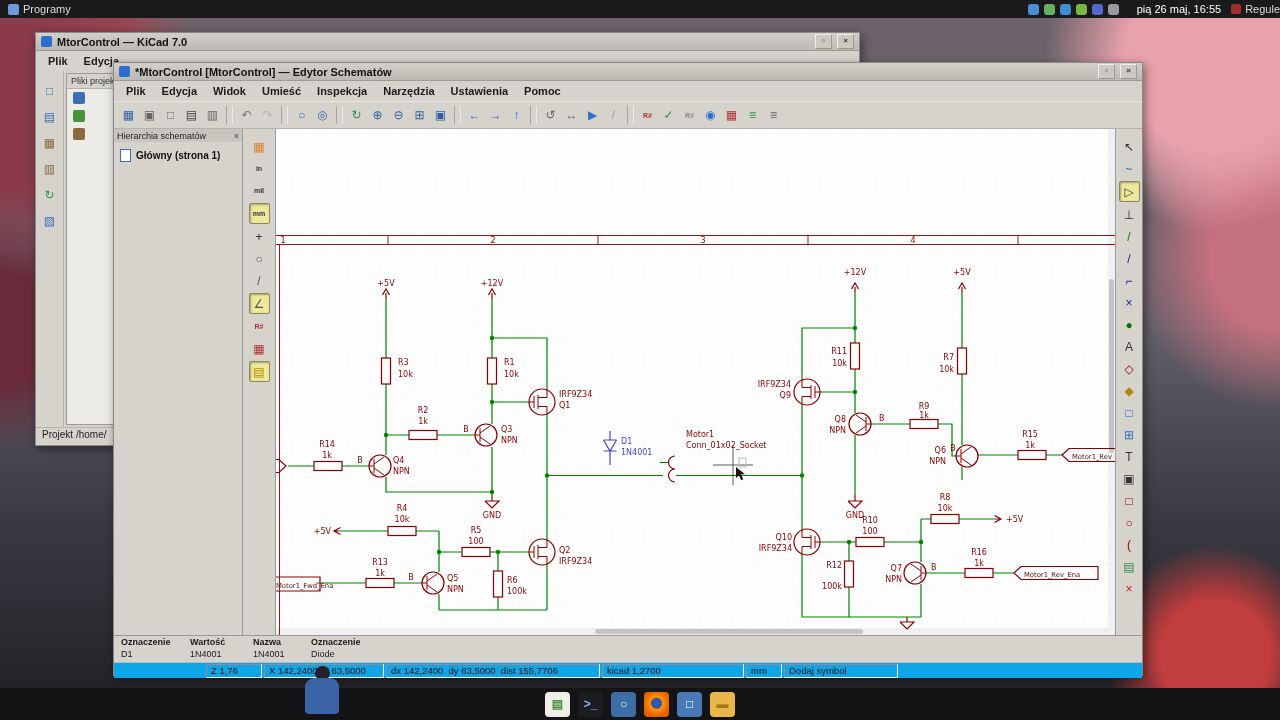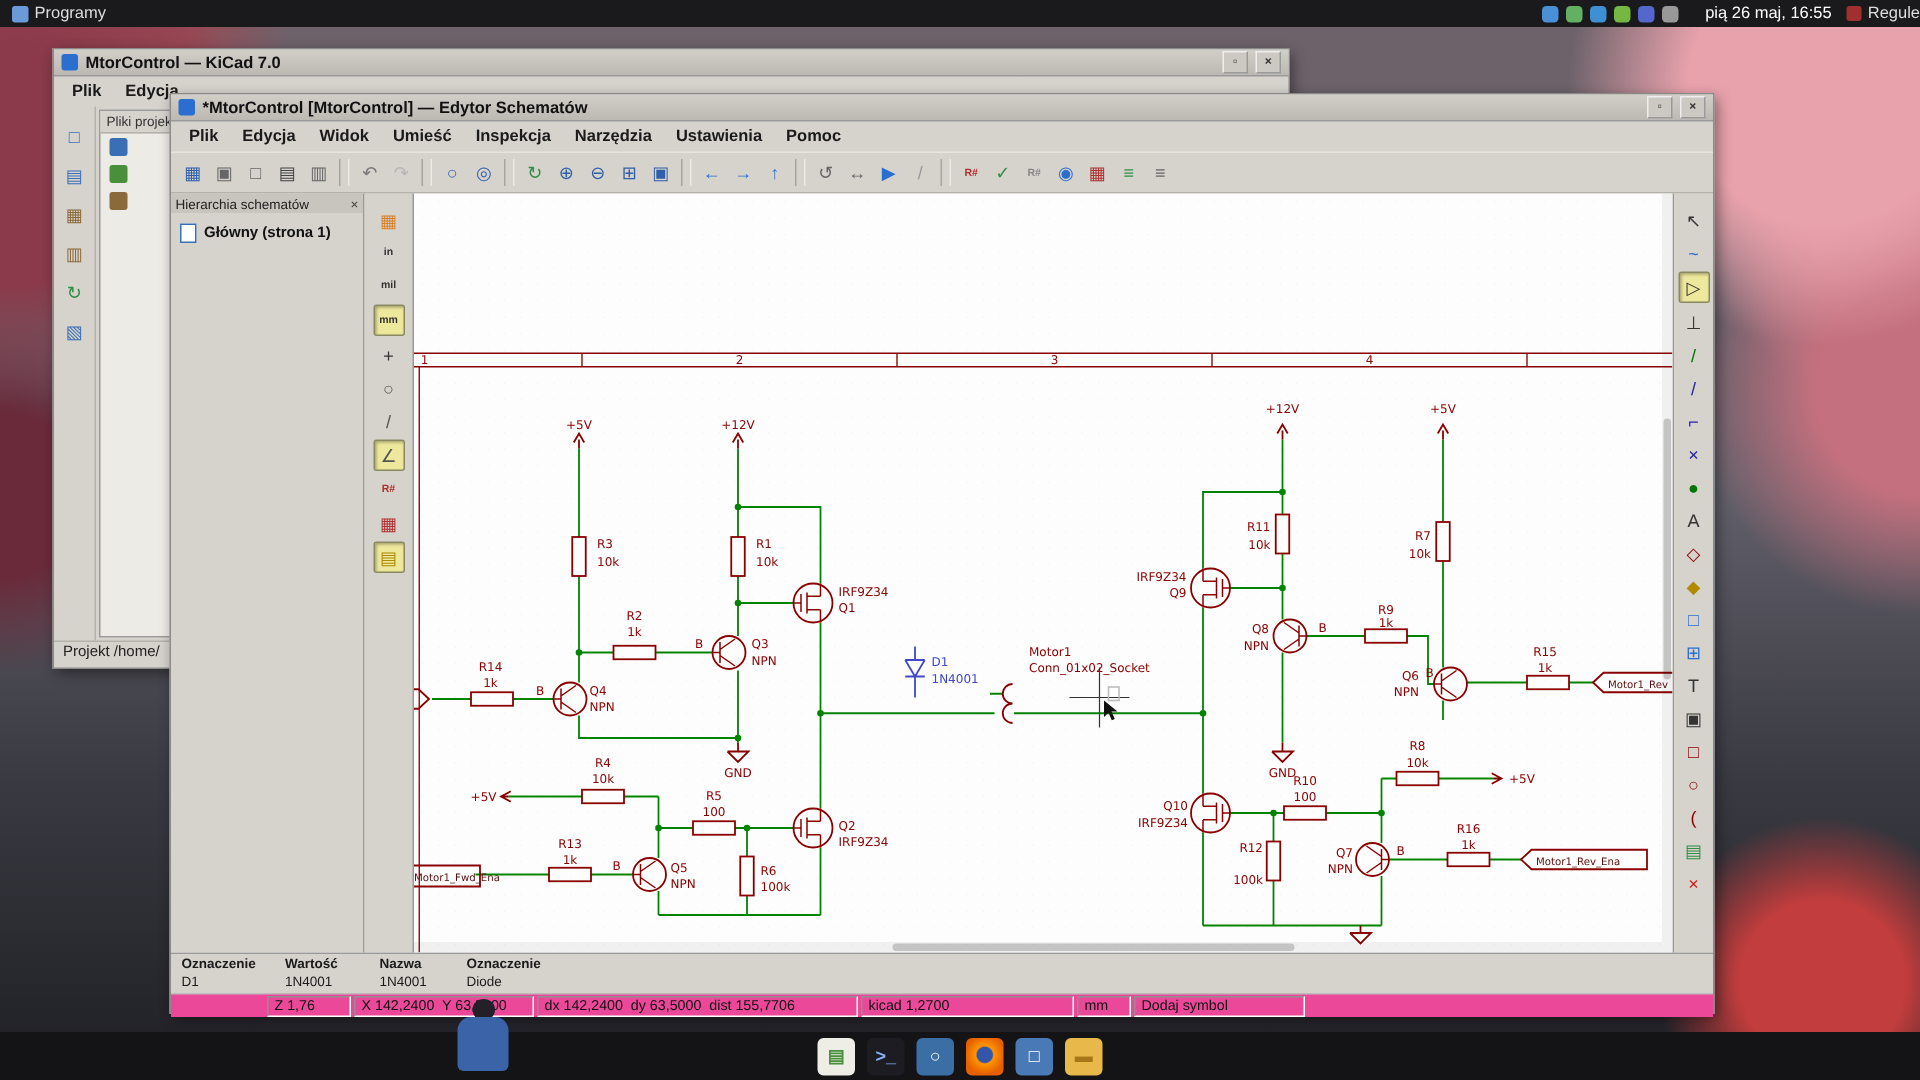--- a/index.html
+++ b/index.html
@@ -60,21 +60,21 @@
   .coltb.rgt{border-left:1px solid #9a9a9a;width:26px;}
   .canvas{position:relative;width:839px;height:506px;background:#fdfdfd;flex:0 0 auto;overflow:hidden;
     background-image:radial-gradient(rgba(0,0,0,0.07) 0.5px, transparent 0.6px);background-size:11px 11px;}
   .hsb{position:absolute;left:0;right:0;bottom:0;height:7px;background:rgba(0,0,0,0.05);}
   .hsb .thumb{position:absolute;left:38%;width:32%;top:1px;bottom:1px;background:rgba(0,0,0,0.18);border-radius:3px;}
   .vsb{position:absolute;top:0;bottom:7px;right:0;width:7px;background:rgba(0,0,0,0.05);}
   .vsb .thumb{position:absolute;top:30%;height:35%;left:1px;right:1px;background:rgba(0,0,0,0.18);border-radius:3px;}
   #props{height:26px;background:#d6d3cd;border-top:1px solid #999;display:flex;font-size:9px;padding-left:7px;color:#1a1a1a;overflow:hidden;}
   .pcol{display:flex;flex-direction:column;justify-content:flex-start;line-height:12px;white-space:nowrap;overflow:hidden;flex:0 0 auto;}
   .phead{font-weight:700;}
-  #status{height:15px;display:flex;font-size:9.5px;align-items:center;background:#ec4899;border-top:1px solid #bbb;color:#111;}
+  #status{height:15px;display:flex;font-size:9.5px;align-items:center;background:#0ea5e9;border-top:1px solid #bbb;color:#111;padding-left:28px;}
   .scell{border:1px solid;border-color:#8f8f8f #fff #fff #8f8f8f;height:12px;line-height:11px;padding:0 4px;margin-right:2px;white-space:pre;overflow:hidden;flex:0 0 auto;}
   
   .pmbody{display:flex;height:356px;}
   .pm-vtb{width:27px;display:flex;flex-direction:column;align-items:center;gap:7px;padding-top:10px;border-right:1px solid #b5b2ac;}
   .pm-tree{flex:1;background:#edebe6;border:1px solid #9a9a9a;margin:2px;}
   .pm-tree-head{font-size:9px;color:#333;padding:2px 4px;background:#d6d3cd;border-bottom:1px solid #b5b2ac;}
   .tree-row{display:flex;align-items:center;gap:4px;padding:3px 6px;}
   .tico{width:12px;height:12px;border-radius:2px;display:inline-block;}
   .pm-status{height:15px;font-size:10px;padding:1px 6px;border-top:1px solid #b5b2ac;color:#222;}
   

